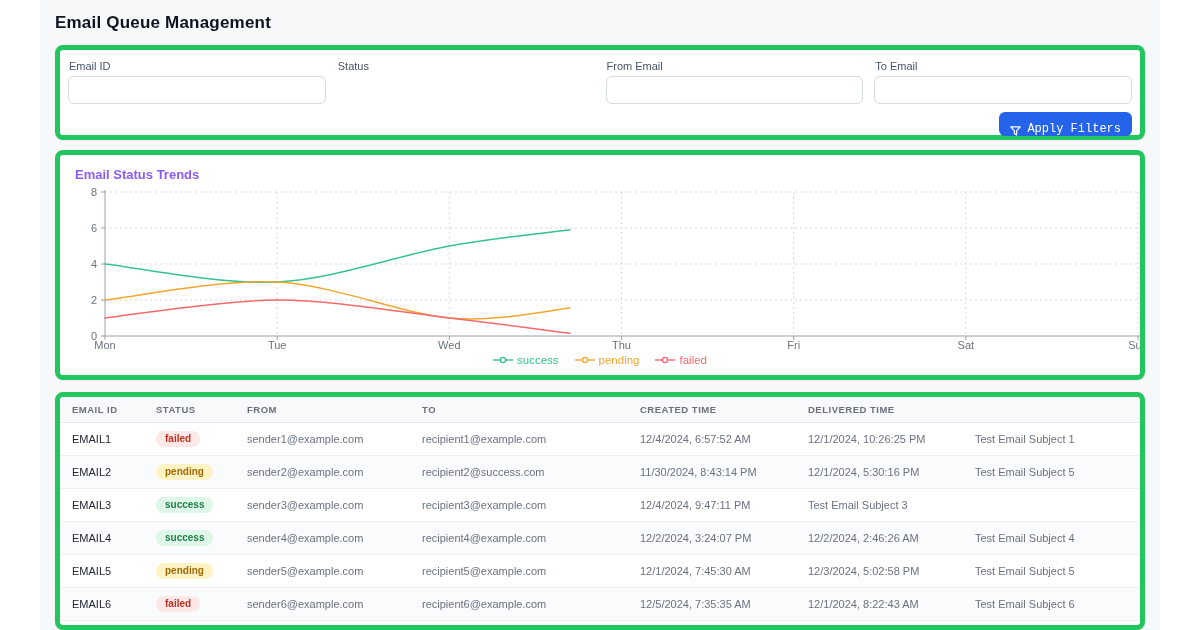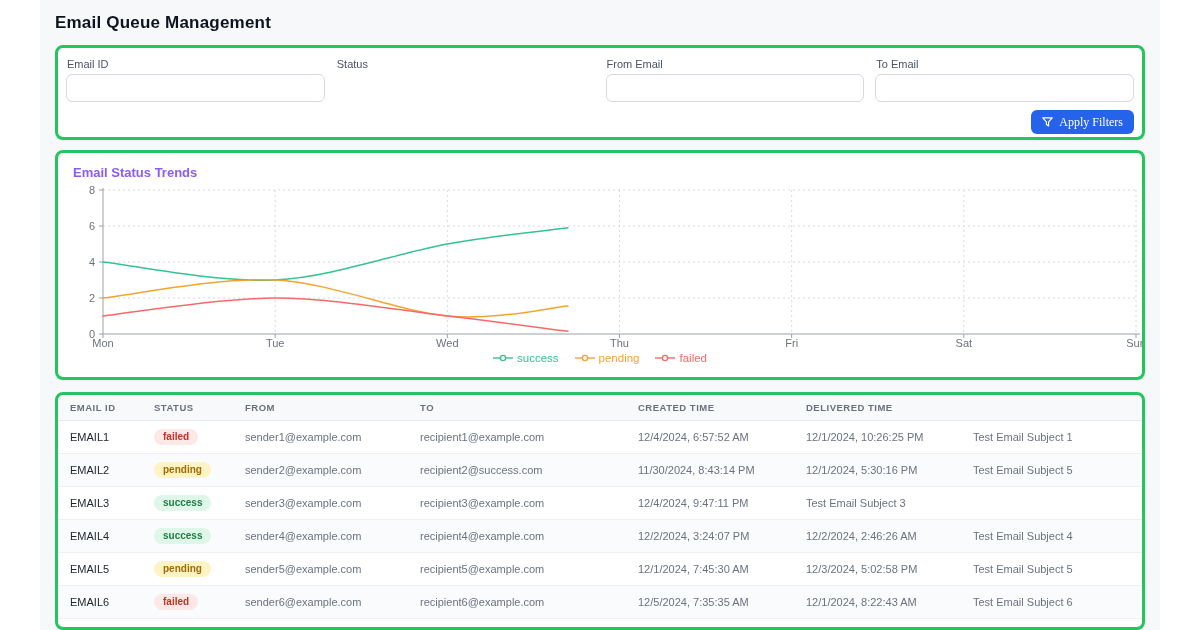--- a/index.html
+++ b/index.html
@@ -3,35 +3,35 @@
 <meta charset="utf-8">
 <style>
   html,body{margin:0;padding:0}
   body{
     width:1200px;height:630px;overflow:hidden;background:#ffffff;
     font-family:"Liberation Sans","DejaVu Sans",sans-serif;
     -webkit-font-smoothing:antialiased;
   }
   .shell{margin:0 40px;background:#f7f8fa;height:630px;box-sizing:border-box;padding:13px 15px 0;}
   h1.page-title{font-size:17px;font-weight:700;color:#0d1420;margin:0;line-height:20px;letter-spacing:.2px}
-  .card{background:#fff;border:3px solid #22c55e;border-radius:8px;box-shadow:0 1px 2px rgba(16,24,40,.05);box-sizing:border-box}
+  .card{background:#fff;border:5px solid #22c55e;border-radius:8px;box-shadow:0 1px 2px rgba(16,24,40,.05);box-sizing:border-box}
 
   
   .filter-card{margin-top:12px;height:95px;padding:8px 8px 0}
   .filter-grid{display:grid;grid-template-columns:repeat(4,1fr);gap:11px}
   .flabel{display:block;font-size:11px;color:#475467;margin:2px 1px 4px}
   .tinput{width:100%;height:28px;border:1px solid #d6dae1;border-radius:6px;box-sizing:border-box;
     padding:0 10px;font-size:12px;color:#111827;outline:none;font-family:inherit;background:#fff}
   .select{height:28px;background:#e9ecef;border:1px solid #dde1e6;border-radius:6px;display:flex;
     align-items:center;box-sizing:border-box;padding:0 10px;font-size:12px;font-weight:600;color:#111827;
     position:relative;cursor:pointer}
   .select .chev{position:absolute;right:9px;top:11px}
   .filter-actions{display:flex;justify-content:flex-end;margin-top:8px}
-  .btn-primary{display:inline-flex;align-items:center;gap:6px;background:#2563eb;color:#fff;border:none;
-    border-radius:6px;height:24px;padding:0 11px;font-size:12px;font-family:Liberation Serif, serif;cursor:pointer}
+  .btn-primary{display:inline-flex;align-items:flex-end;gap:6px;background:#2563eb;color:#fff;border:none;
+    border-radius:6px;height:24px;padding:0 11px;font-size:12px;font-family:Liberation Mono, monospace;cursor:pointer}
 
   
   .chart-card{margin-top:10px;height:230px;padding:12px 0 0;overflow:hidden}
   .chart-card h2{font-size:13px;font-weight:700;color:#8b5cf6;margin:0 0 2px 15px}
   #chart-svg{display:block}
   .legend{display:flex;justify-content:center;gap:16px;font-size:11.5px;margin-top:0}
   .legend .item{display:flex;align-items:center;gap:4px;cursor:pointer}
 
   
   .table-card{margin-top:12px;height:238px;overflow:hidden;padding:0}

